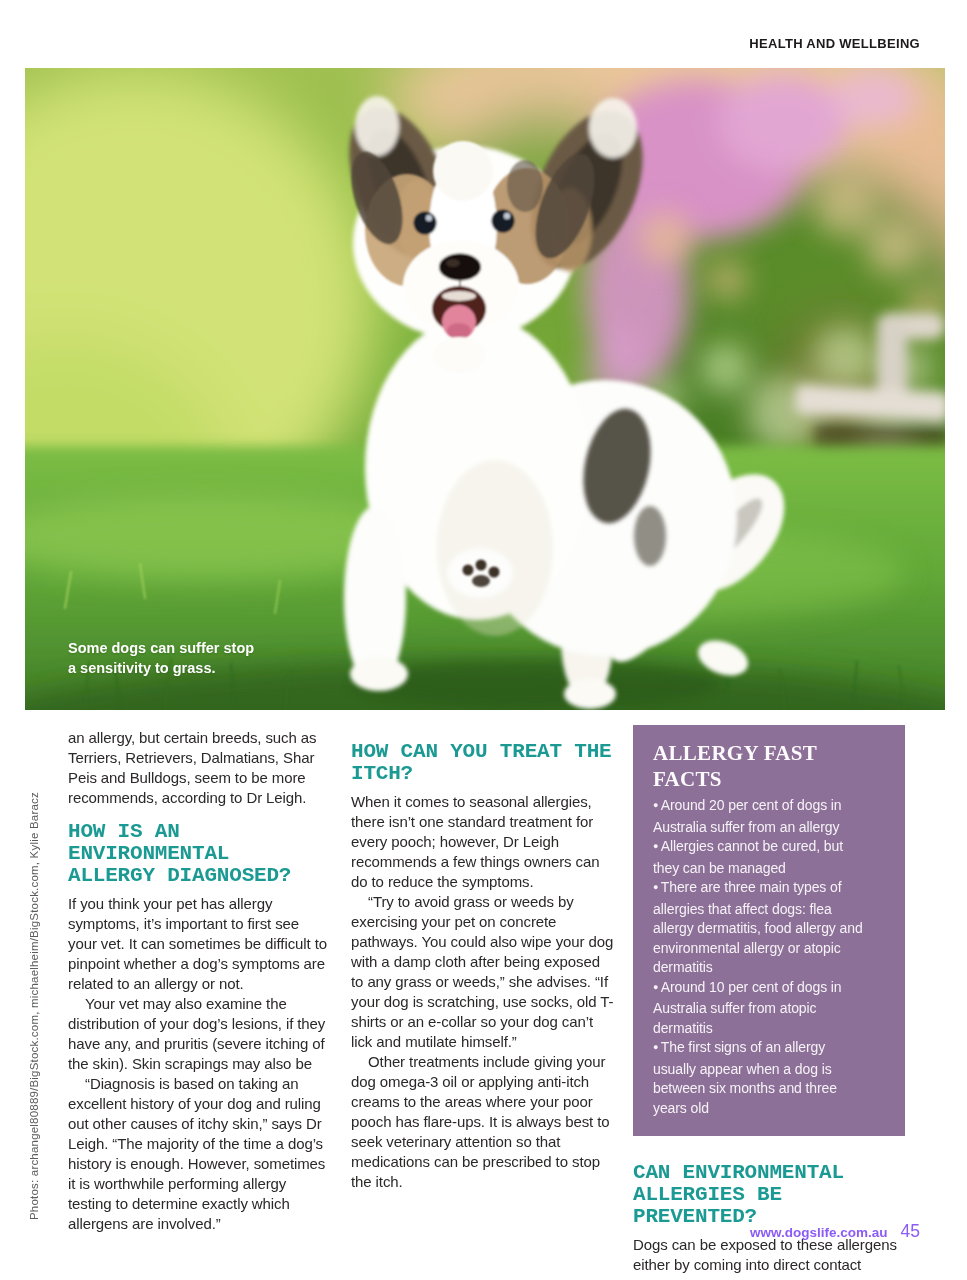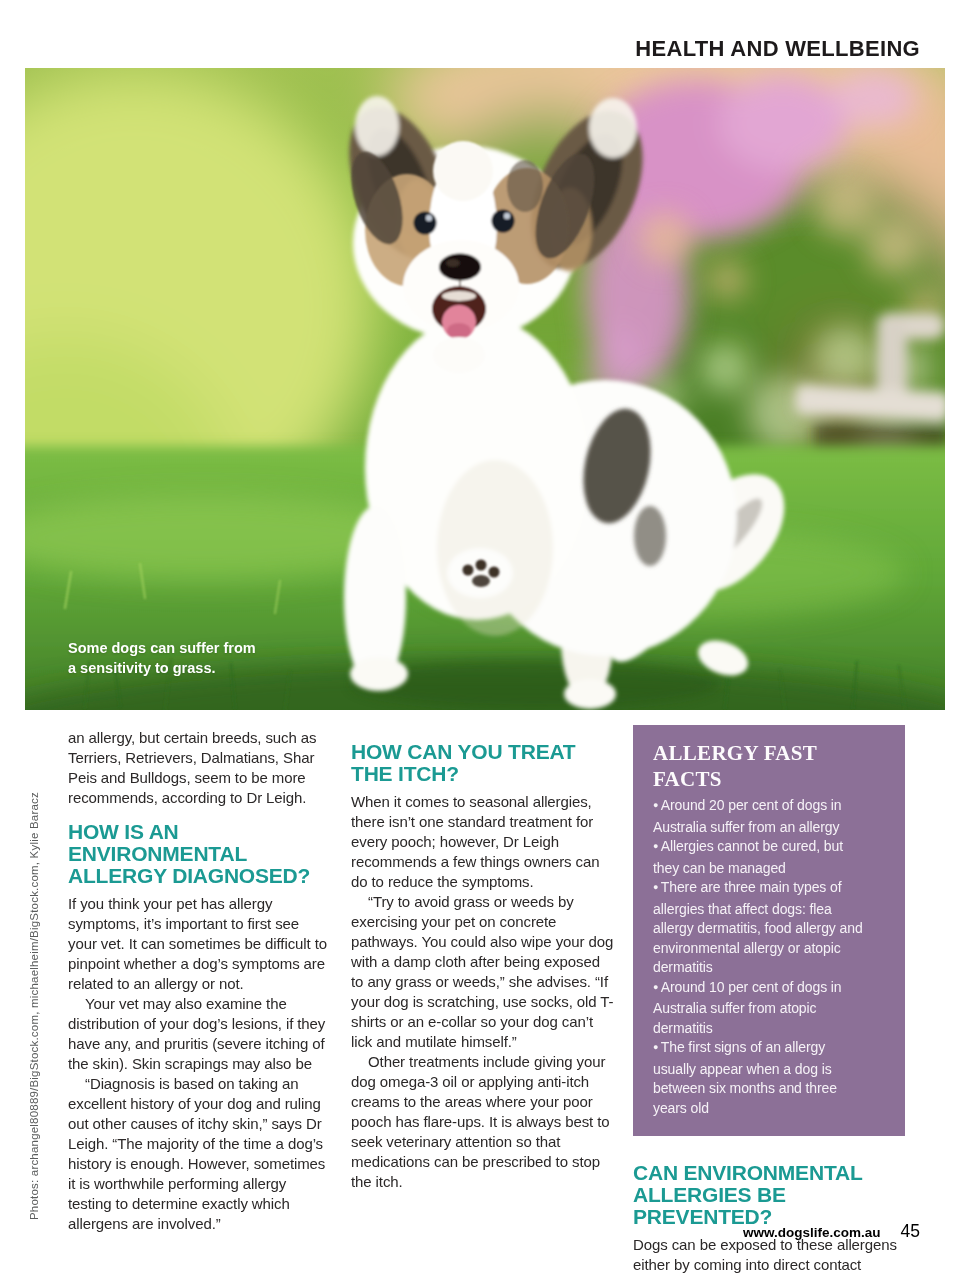--- a/index.html
+++ b/index.html
@@ -1,52 +1,52 @@
 <!DOCTYPE html>
 <html><head>
 <meta charset="utf-8">
 <style>
   html,body{margin:0;padding:0;background:#ffffff;}
   .page{position:relative;width:967px;height:1280px;background:#ffffff;overflow:hidden;
         font-family:"Liberation Sans",sans-serif;color:#2b2828;}
 
   
-  .header{position:absolute;top:36px;right:47px;font-size:22px;font-weight:bold;
+  .header{position:absolute;top:36px;right:47px;font-size:13px;font-weight:bold;
           letter-spacing:.3px;color:#1d1a1b;}
 
   
   .photo{position:absolute;left:25px;top:68px;width:920px;height:642px;overflow:hidden;}
   .photo svg{display:block;width:100%;height:100%;}
   .caption{position:absolute;left:43px;bottom:32px;color:#ffffff;font-size:14.5px;
            font-weight:bold;line-height:20px;text-shadow:0 1px 2px rgba(40,80,20,.35);}
 
   
   .credit{position:absolute;left:28px;top:1220px;width:460px;transform-origin:0 0;
           transform:rotate(-90deg);font-size:11.5px;color:#5a5c5c;letter-spacing:.2px;white-space:nowrap;}
 
   
   .col{position:absolute;top:728px;font-size:15px;line-height:20px;letter-spacing:-.1px;color:#2b2828;}
   .col1{left:68px;width:260px;}
   .col2{left:351px;width:263px;}
   .col3{left:633px;top:725px;width:272px;}
   .col p{margin:0;}
   .col p.indent{text-indent:17px;}
-  h2.sec{font-family:Liberation Sans, sans-serif;font-weight:bold;color:#1b9a93;
+  h2.sec{font-family:Liberation Mono, monospace;font-weight:bold;color:#1b9a93;
          font-size:21px;line-height:22px;margin:13px 0 7px 0;letter-spacing:-.2px;}
   .col3 h2.sec{margin-top:26px;width:245px;}
 
   
   .factbox{background:#8c7097;color:#ffffff;padding:15px 35px 18px 20px;box-sizing:border-box;width:272px;}
   .factbox h2{font-family:"Liberation Serif",serif;font-size:21px;line-height:26px;margin:0 0 4px 0;
               font-weight:bold;letter-spacing:.3px;color:#fdfbfd;}
   .factbox p{margin:0;font-size:14px;line-height:19.5px;letter-spacing:-.1px;color:#f6f2f7;}
   .factbox p::before{content:"\25CF\00A0";font-size:9px;position:relative;top:-2px;}
 
   
-  .footer{position:absolute;top:1221px;right:47px;display:flex;align-items:baseline;gap:20px;color:#000000;}
+  .footer{position:absolute;top:1221px;right:47px;display:flex;align-items:baseline;gap:13px;color:#8b5cf6;}
   .footer .url{font-size:13.5px;font-weight:bold;}
   .footer .pg{font-size:17.5px;font-weight:normal;}
 </style>
 </head>
 <body>
 
 <div class="page">
 
   <div class="header">HEALTH AND WELLBEING</div>
 
@@ -210,21 +210,21 @@
 
       <g filter="url(#b1)">
         <circle cx="443" cy="502" r="5.5" fill="#3c3127"></circle>
         <circle cx="456" cy="497" r="5.5" fill="#3c3127"></circle>
         <circle cx="469" cy="504" r="5.5" fill="#3c3127"></circle>
         <ellipse cx="456" cy="513" rx="9" ry="6" fill="#3c3127" opacity=".9"></ellipse>
       </g>
     </svg>
 
     <div class="caption">
-      <div>Some dogs can suffer from</div>
+      <div>Some dogs can suffer stop</div>
       <div>a sensitivity to grass.</div>
     </div>
   </div>
 
   <div class="credit">Photos: archangel80889/BigStock.com, michaelheim/BigStock.com, Kylie Baracz</div>
 
   <div class="col col1">
     <p>an allergy, but certain breeds, such as Terriers, Retrievers, Dalmatians, Shar Peis and Bulldogs, seem to be more recommends, according to Dr Leigh.</p>
     <h2 class="sec">HOW IS AN ENVIRONMENTAL ALLERGY DIAGNOSED?</h2>
     <p>If you think your pet has allergy symptoms, it’s important to first see your vet. It can sometimes be difficult to pinpoint whether a dog’s symptoms are related to an allergy or not.</p>

